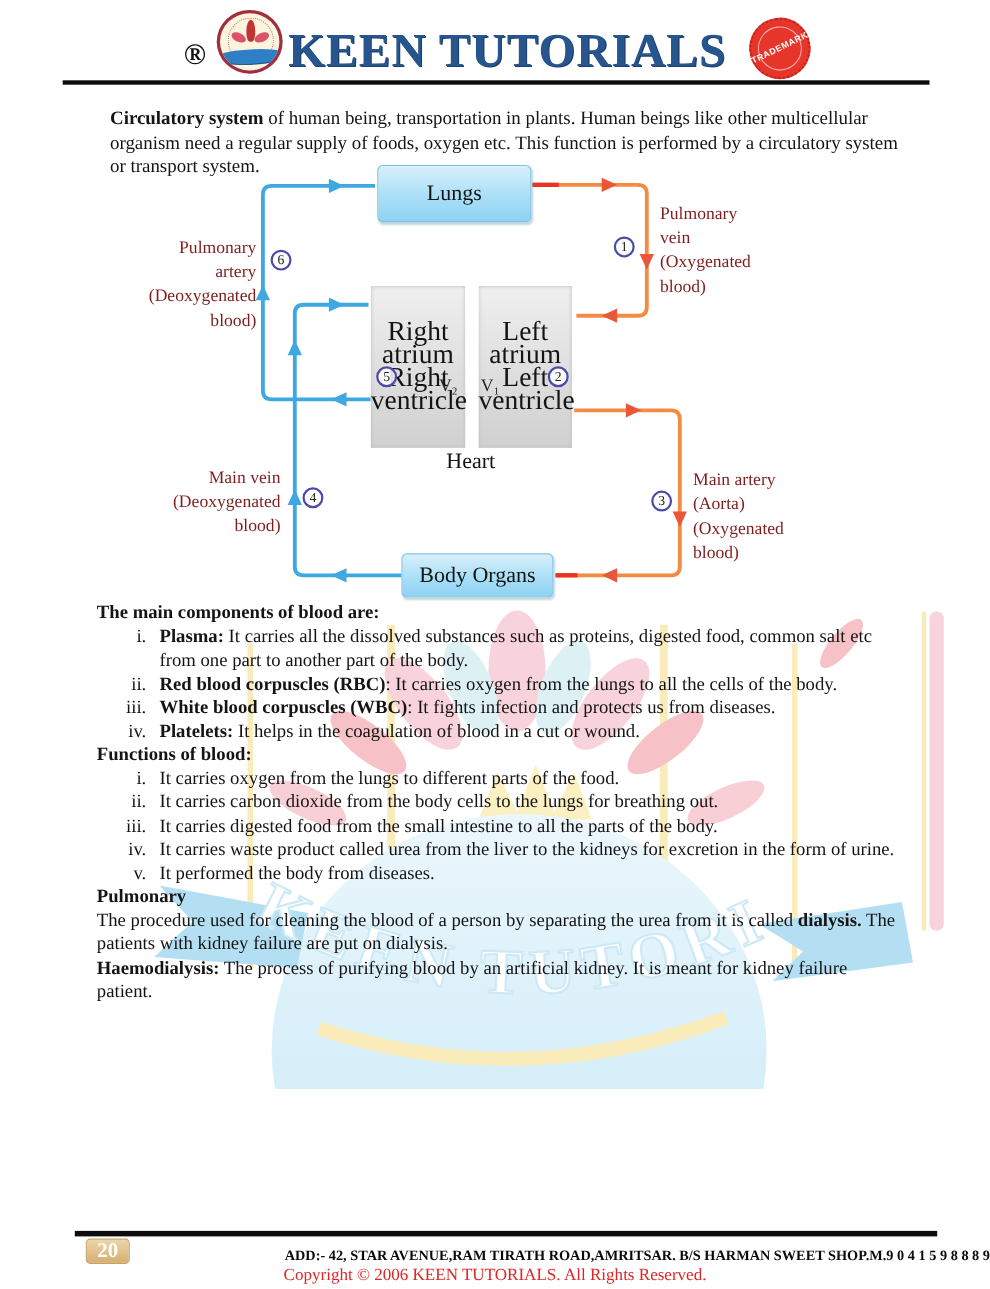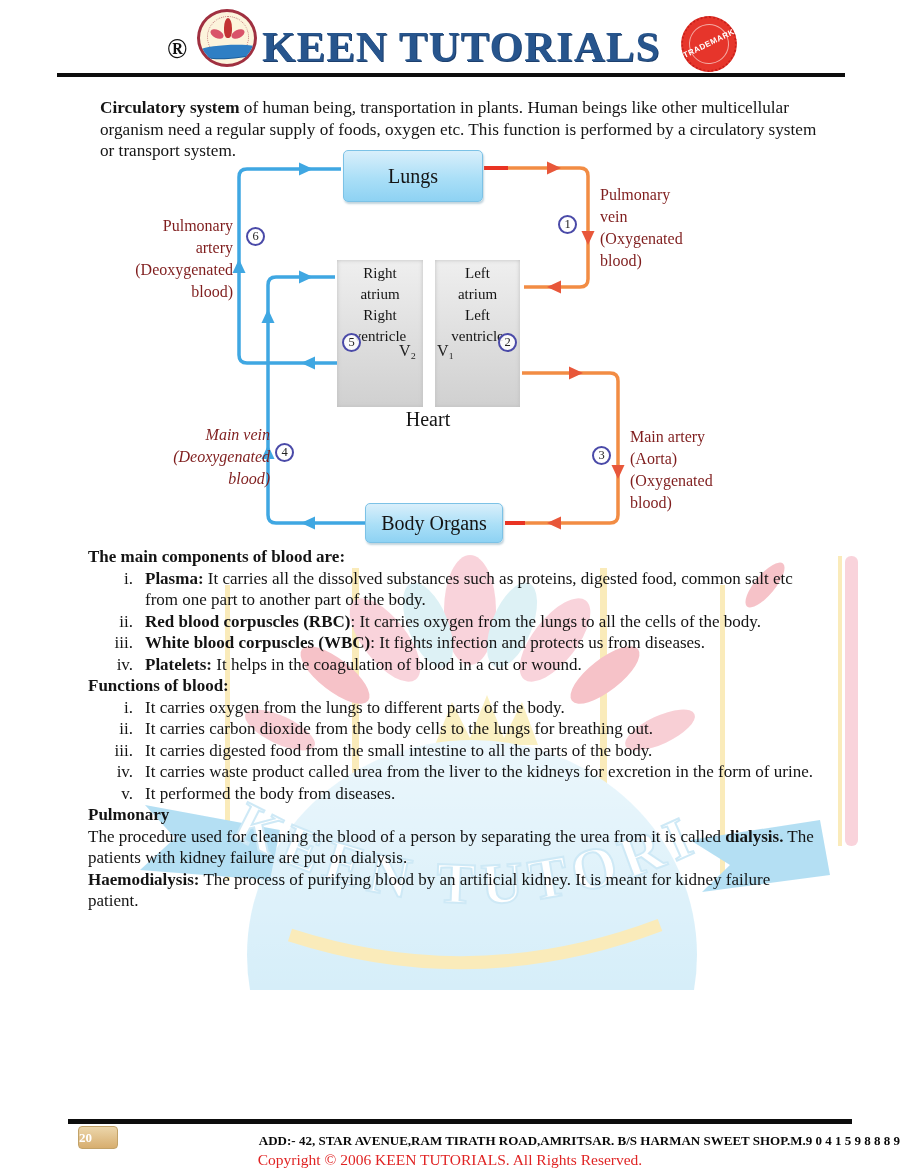--- a/index.html
+++ b/index.html
@@ -35,22 +35,22 @@
 
   
   .dg-svg{left:0;top:0;pointer-events:none;z-index:1;}
   .node{box-sizing:border-box;text-align:center;z-index:2;}
   .bluebox{background:linear-gradient(180deg,#d9effb 0%,#aadff7 55%,#8ed2f3 100%);
            border:1px solid #7cc2e6;border-radius:5px;box-shadow:1px 2px 2px rgba(120,160,180,.45);
            font-size:20px;display:flex;align-items:center;justify-content:center;}
   .lungs{left:343px;top:150px;width:140px;height:52px;}
   .organs{left:365px;top:503px;width:138px;height:40px;}
   .hcell{background:linear-gradient(180deg,#efefef,#d0d0d0);box-shadow:inset 0 0 4px #bdbdbd;
-         display:flex;flex-direction:column;justify-content:flex-start;
-         font-size:15px;line-height:21px;white-space:pre-line;padding:3px 0 5px;}
+         display:flex;flex-direction:column;justify-content:center;
+         font-size:25px;line-height:21px;white-space:pre-line;padding:3px 0 5px;}
   .hleft{left:337px;top:260px;width:86px;height:147px;}
   .hright{left:435px;top:260px;width:85px;height:147px;}
   .hcaption{left:378px;top:408px;width:100px;text-align:center;font-size:20px;z-index:2;}
   .vlabel{font-size:16px;z-index:3;color:#222;margin-top:12px;}
   .dlabel{font-size:16px;line-height:22px;white-space:pre-line;color:#7f1d1d;z-index:2;}
   .r{text-align:right;}
   .marker{width:19px;height:19px;border:2px solid #4a4aa8;border-radius:50%;background:rgba(255,255,255,.85);
           box-sizing:border-box;text-align:center;font-size:12.5px;line-height:15px;color:#222;z-index:3;}
 
   
@@ -60,22 +60,22 @@
   .content{left:88px;top:546px;width:730px;font-size:17px;line-height:21.5px;z-index:2;}
   .content h3{margin:0;font-size:17px;line-height:21.5px;}
   .li{display:flex;}
   .num{width:45px;text-align:right;flex-shrink:0;}
   .it{margin:0 0 0 12px;width:670px;}
 
   
   .foot-rule{left:68px;top:1119px;width:784px;height:5px;background:#0d0d0d;}
   .page-badge{left:78px;top:1126px;width:40px;height:23px;border-radius:4px;
               background:linear-gradient(180deg,#ecd6ab,#d7ae6f);border:1px solid #c2a268;
-              box-sizing:border-box;color:#fff;font-weight:bold;font-size:13px;
-              text-align:left;line-height:21px;}
+              box-sizing:border-box;color:#fff;font-weight:bold;font-size:19px;
+              text-align:center;line-height:21px;}
   .address{left:0;top:1133px;width:900px;text-align:right;font-weight:bold;font-size:13px;color:#0a0a0a;}
   .copyright{left:0;top:1151px;width:900px;text-align:center;font-size:15.5px;color:#e02424;}
 </style>
 </head>
 <body>
 
 <div class="abs reg-mark">®</div>
 
 <div class="abs emblem">
   <div class="arc"></div>
@@ -190,21 +190,21 @@
 <div class="abs vlabel" style="left:437px;top:330px;">V₁</div>
 
 <div class="abs dlabel r" style="left:85px;top:215px;width:148px;">Pulmonary
 artery
 (Deoxygenated
 blood)</div>
 <div class="abs dlabel" style="left:600px;top:184px;width:140px;">Pulmonary
 vein
 (Oxygenated
 blood)</div>
-<div class="abs dlabel r" style="left:122px;top:424px;width:148px;font-style:italic;">Main vein
+<div class="abs dlabel r" style="left:107px;top:424px;width:148px;">Main vein
 (Deoxygenated
 blood)</div>
 <div class="abs dlabel" style="left:630px;top:426px;width:145px;">Main artery
 (Aorta)
 (Oxygenated
 blood)</div>
 
 <div class="abs marker" style="left:558px;top:215px;">1</div>
 <div class="abs marker" style="left:498px;top:333px;">2</div>
 <div class="abs marker" style="left:592px;top:446px;">3</div>
@@ -229,21 +229,21 @@
   </div>
   <div class="li">
     <span class="num">iv.</span>
     <p class="it"><b>Platelets:</b><span> It helps in the coagulation of blood in a cut or wound.</span></p>
   </div>
 
   <h3>Functions of blood:</h3>
 
   <div class="li">
     <span class="num">i.</span>
-    <p class="it">It carries oxygen from the lungs to different parts of the body.</p>
+    <p class="it">It carries oxygen from the lungs to different parts of the food.</p>
   </div>
   <div class="li">
     <span class="num">ii.</span>
     <p class="it">It carries carbon dioxide from the body cells to the lungs for breathing out.</p>
   </div>
   <div class="li">
     <span class="num">iii.</span>
     <p class="it">It carries digested food from the small intestine to all the parts of the body.</p>
   </div>
   <div class="li">

